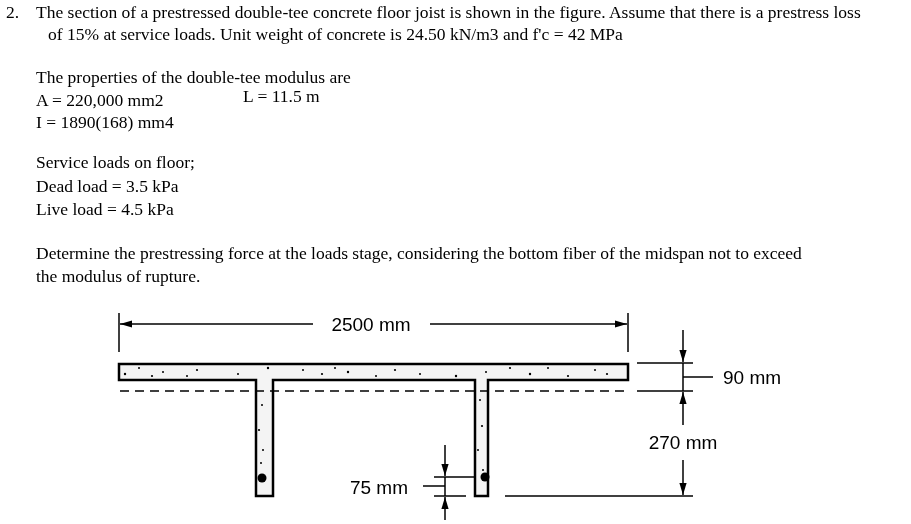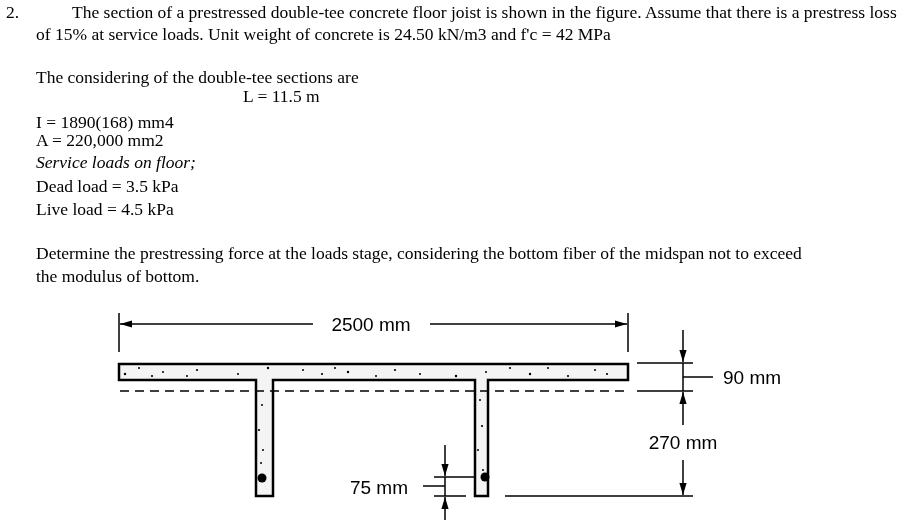--- a/index.html
+++ b/index.html
@@ -3,52 +3,52 @@
 <meta charset="utf-8">
 <style>
   html, body { margin: 0; padding: 0; background: #ffffff; }
   body {
     width: 911px; height: 524px; position: relative; overflow: hidden;
     font-family: "Liberation Serif", "DejaVu Serif", serif;
     color: #000;
   }
   .t { position: absolute; font-size: 17.5px; line-height: 22px; white-space: nowrap; }
   .num { left: 6px; top: 1px; }
-  .p1 { left: 36px; top: 1px; margin-left: 36px; }
-  .p2 { left: 36px; top: 23px; }
+  .p1 { left: 36px; top: 1px; }
+  .p2 { left: 48px; top: 23px; }
   .props-title { left: 36px; top: 66px; }
-  .propA { left: 36px; top: 89px; margin-top: 40px; }
+  .propA { left: 36px; top: 89px; }
   .propL { left: 243px; top: 85px; }
   .propI { left: 36px; top: 111px; }
-  .loads-title { left: 36px; top: 151px; font-style: italic; }
+  .loads-title { left: 36px; top: 151px; }
   .dead { left: 36px; top: 175px; text-align: center; }
   .live { left: 36px; top: 198px; }
   .q1 { left: 36px; top: 242px; }
   .q2 { left: 36px; top: 265px; }
   svg.fig { position: absolute; left: 0; top: 0; }
   .dim { font-family: "Liberation Sans", "DejaVu Sans", sans-serif; font-size: 19px; }
 </style>
 </head>
 <body>
 
 <div class="t num">2.</div>
 <div class="t p1">The section of a prestressed double-tee concrete floor joist is shown in the figure. Assume that there is a prestress loss</div>
 <div class="t p2">of 15% at service loads. Unit weight of concrete is 24.50 kN/m3 and f'c = 42 MPa</div>
 
-<div class="t props-title">The considering of the double-tee sections are</div>
+<div class="t props-title">The properties of the double-tee modulus are</div>
 <div class="t propA">A = 220,000 mm2</div>
 <div class="t propL">L = 11.5 m</div>
 <div class="t propI">I = 1890(168) mm4</div>
 
 <div class="t loads-title">Service loads on floor;</div>
 <div class="t dead">Dead load = 3.5 kPa</div>
 <div class="t live">Live load = 4.5 kPa</div>
 
 <div class="t q1">Determine the prestressing force at the loads stage, considering the bottom fiber of the midspan not to exceed</div>
-<div class="t q2">the modulus of bottom.</div>
+<div class="t q2">the modulus of rupture.</div>
 
 <svg class="fig" width="911" height="524" viewBox="0 0 911 524">
   <defs>
     <marker id="arr" viewBox="0 0 10 10" refX="10" refY="5" markerWidth="10" markerHeight="8" orient="auto-start-reverse">
       <path d="M0,2 L10,5 L0,8 z" fill="#000"></path>
     </marker>
   </defs>
 
   <g>
     <line x1="119" y1="313" x2="119" y2="352" stroke="#000" stroke-width="1.5"></line>

